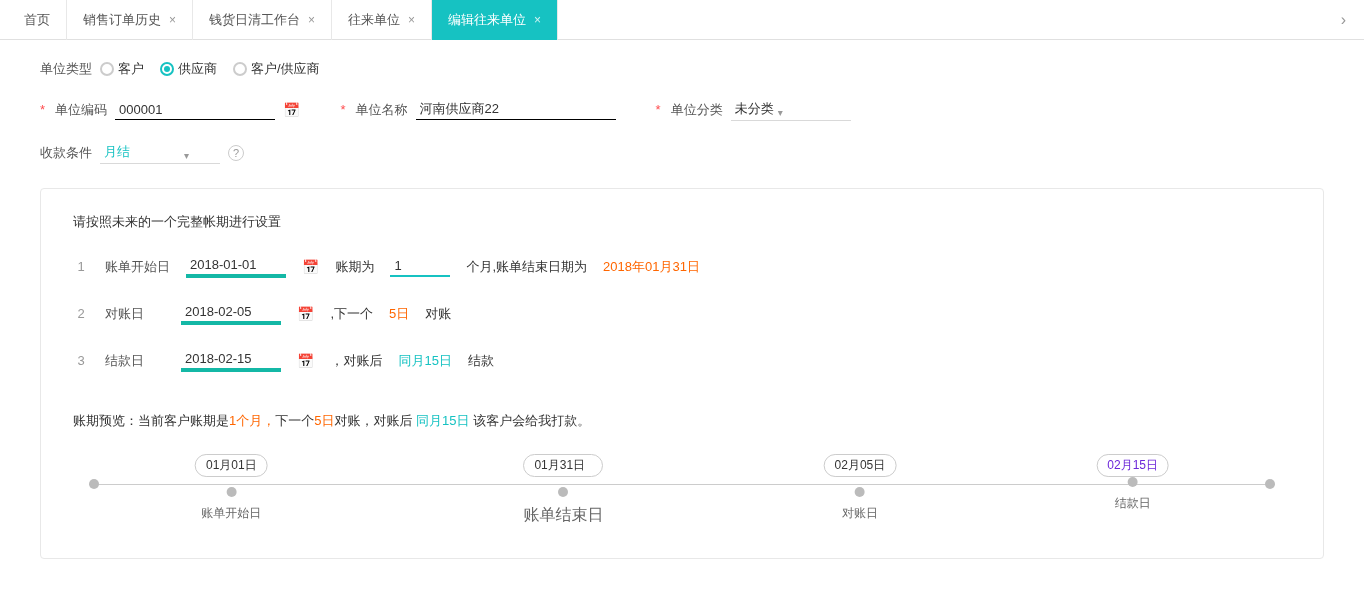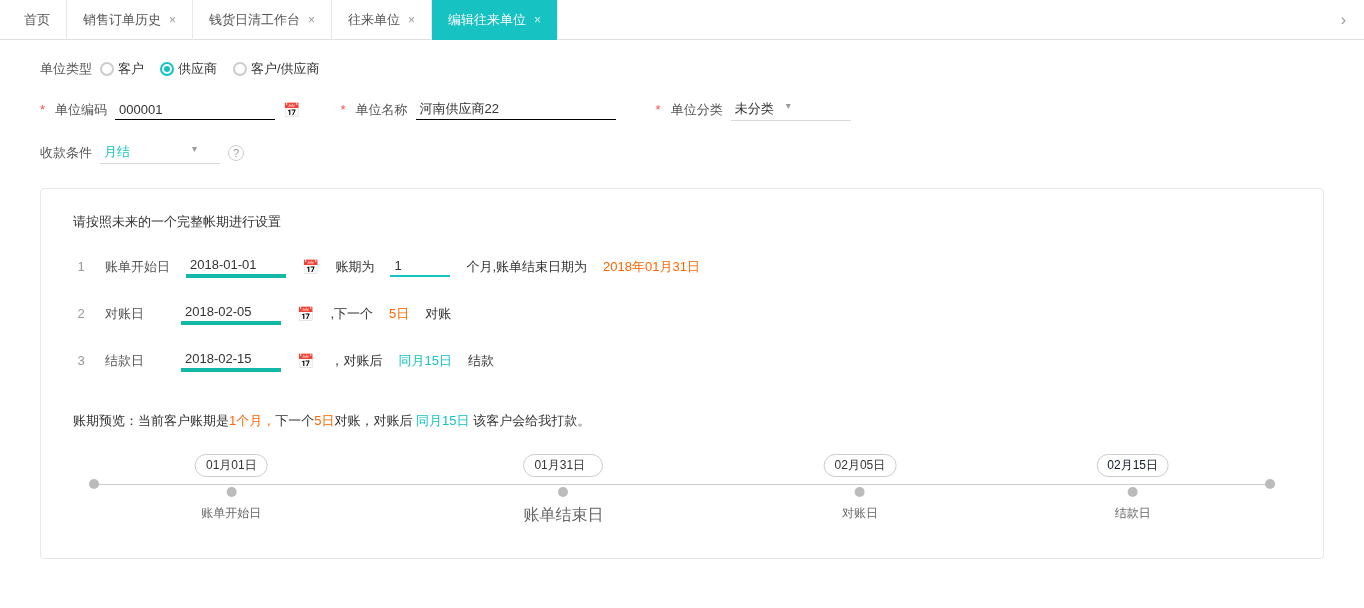--- a/index.html
+++ b/index.html
@@ -117,22 +117,22 @@
 
     .calendar-icon {
       color: #16c2c2;
       cursor: pointer;
       font-size: 14px;
     }
 
     
     .dropdown-field {
       display: flex;
-      align-items: flex-start;
-      gap: 8px;
+      align-items: flex-end;
+      gap: 0;
       border-bottom: 1px solid #d9d9d9;
       padding: 2px 4px;
       cursor: pointer;
       min-width: 120px;
     }
     .dropdown-value { color: #333; font-size: 13px; }
     .dropdown-arrow { color: #999; font-size: 10px; margin-left: 4px; }
 
     
     .condition-row {
@@ -366,21 +366,21 @@
           <div style="font-size: 16px; color: #666; margin-top: 8px; text-align: center; white-space: nowrap;">账单结束日</div>
         </div>
 
         <div style="position: absolute; left: 65%; transform: translateX(-50%); top: 0;">
           <div style="border: 1px solid #ccc; border-radius: 12px; padding: 2px 10px; font-size: 12px; color: #333; background: #fff; white-space: nowrap; margin-bottom: 10px;">02月05日</div>
           <div style="width: 10px; height: 10px; border-radius: 50%; background: #bbb; margin: 0 auto;"></div>
           <div style="font-size: 12px; color: #666; margin-top: 8px; text-align: center; white-space: nowrap;">对账日</div>
         </div>
 
         <div style="position: absolute; left: 88%; transform: translateX(-50%); top: 0;">
-          <div style="border: 1px solid #ccc; border-radius: 12px; padding: 2px 10px; font-size: 12px; color: #0f172a; background: #fff; white-space: nowrap; margin-bottom: 10px;">02月15日</div>
+          <div style="border: 1px solid #ccc; border-radius: 12px; padding: 2px 10px; font-size: 12px; color: #6d28d9; background: #fff; white-space: nowrap; ">02月15日</div>
           <div style="width: 10px; height: 10px; border-radius: 50%; background: #bbb; margin: 0 auto;"></div>
           <div style="font-size: 12px; color: #666; margin-top: 8px; text-align: center; white-space: nowrap;">结款日</div>
         </div>
       </div>
     </div>
   </div>
 
 </div>
 
 </body></html>

